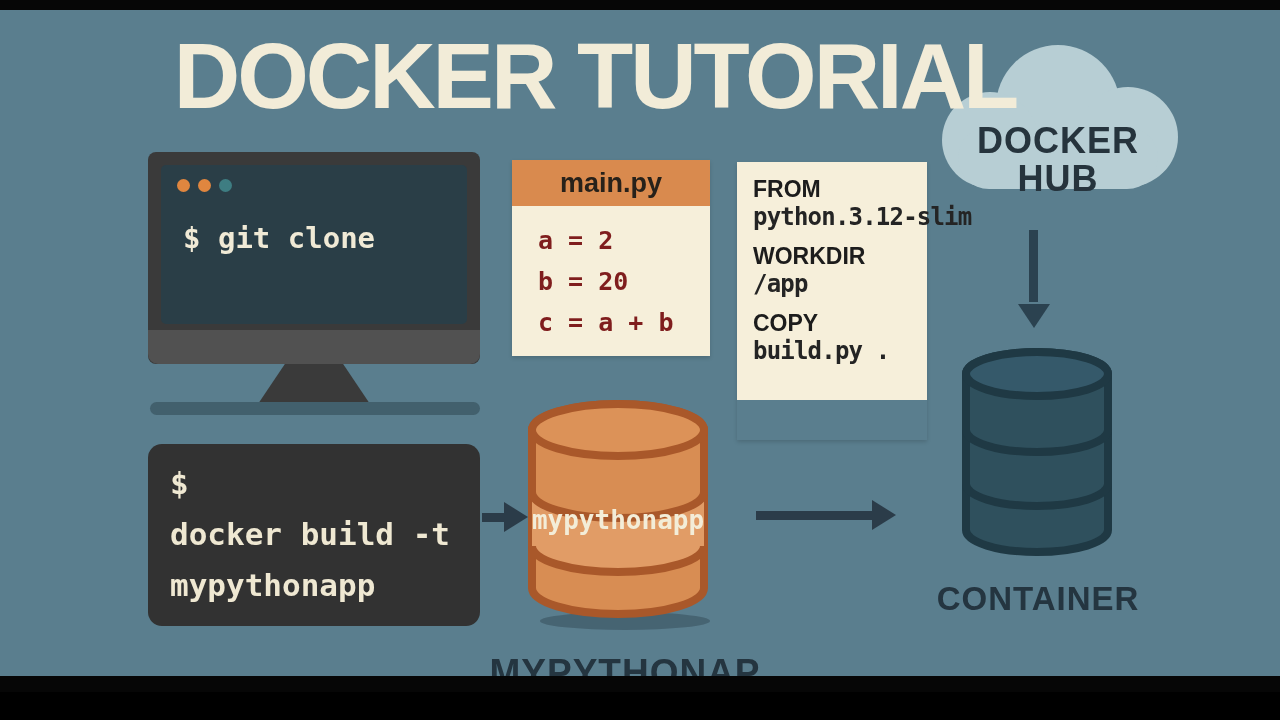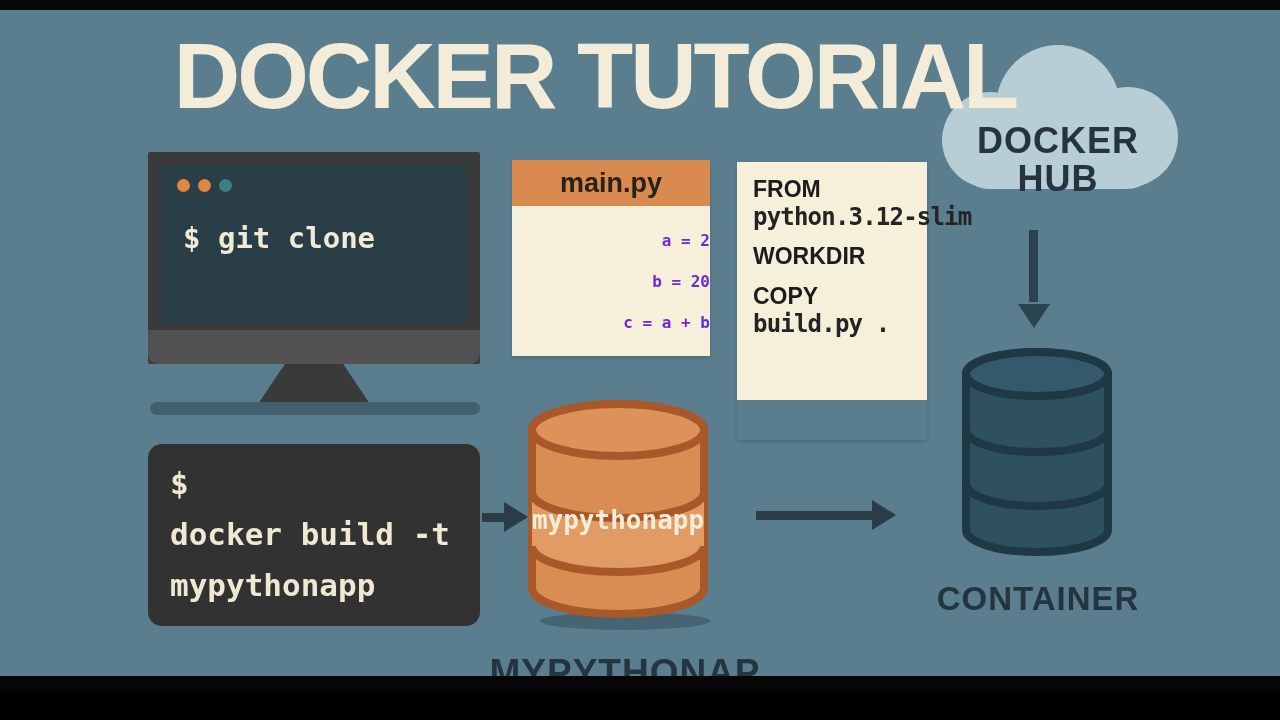--- a/index.html
+++ b/index.html
@@ -14,21 +14,21 @@
 
   
   .title {
     position:absolute; left:135px; top:24px; width:920px; margin:0;
     text-align:center; font-size:92px; font-weight:800; letter-spacing:-3px;
     color:#f2ecd8; z-index:3; white-space:nowrap;
   }
 
   
   .monitor { position:absolute; left:148px; top:152px; width:332px; height:266px; z-index:2; }
-  .monitor-frame { position:absolute; left:0; top:0; width:332px; height:212px; background:#3a3a3a; border-radius:2px; }
+  .monitor-frame { position:absolute; left:0; top:0; width:332px; height:212px; background:#3a3a3a; border-radius:8px; }
   .monitor-chin { position:absolute; left:0; bottom:0; width:332px; height:34px; background:#515151; border-radius:0 0 10px 10px; }
   .screen { position:absolute; left:13px; top:13px; right:13px; bottom:40px; background:#2a3e47; border-radius:5px; }
   .dots { position:absolute; left:16px; top:14px; display:flex; gap:8px; }
   .dot { width:13px; height:13px; border-radius:50%; }
   .dot.orange { background:#e0863f; }
   .dot.teal { background:#3e7d82; }
   .term-text {
     position:absolute; left:22px; top:56px; color:#f0ead6;
     font-family:"DejaVu Sans Mono", monospace; font-weight:bold; font-size:29px;
     white-space:nowrap;
@@ -39,22 +39,22 @@
 
   
   .card { position:absolute; box-shadow:0 2px 4px rgba(0,0,0,0.15); z-index:2; }
   .card-header { text-align:center; font-weight:bold; color:#27211a; }
   .card-body { background:#f6efda; }
 
   .card.mainpy { left:512px; top:160px; width:198px; height:196px; }
   .card.mainpy .card-header { height:46px; line-height:46px; background:#d98a4e; font-size:27px; }
   .card.mainpy .card-body { height:150px; padding:14px 0 0 26px; box-sizing:border-box; }
   .code-line {
-    font-family:"DejaVu Sans Mono", monospace; font-weight:bold; font-size:16px;
-    color:#6d28d9; line-height:41px; white-space:nowrap;text-align:right;
+    font-family:"DejaVu Sans Mono", monospace; font-weight:bold; font-size:25px;
+    color:#7f1d1d; line-height:41px; white-space:nowrap;
   }
 
   .card.dockerfile { left:737px; top:162px; width:190px; height:278px; }
   .card.dockerfile .card-header { height:40px; line-height:40px; background:#afc9cd; font-size:24px; color:#1f2e35; }
   .card.dockerfile .card-body { height:238px; padding:12px 27px 0 16px; box-sizing:border-box; }
   .df-group { margin-bottom:10px; }
   .df-keyword { font-size:23px; font-weight:bold; color:#1c1c1c; line-height:30px; white-space:nowrap; }
   .df-value { font-family:"DejaVu Sans Mono", monospace; font-size:24px; font-weight:bold;
     letter-spacing:-0.8px; color:#242424; line-height:27px; white-space:nowrap; }
 
@@ -154,20 +154,21 @@
   </div>
 
   <div class="card dockerfile">
     <div class="card-body">
       <div class="df-group">
         <div class="df-keyword">FROM</div>
         <div class="df-value">python.3.12-slim</div>
       </div>
       <div class="df-group">
         <div class="df-keyword">WORKDIR</div>
+        <div class="df-value">/app</div>
       </div>
       <div class="df-group">
         <div class="df-keyword">COPY</div>
         <div class="df-value">build.py .</div>
       </div>
     </div>
   </div>
 
   <div class="arrow-down">
     <div class="shaft"></div>

